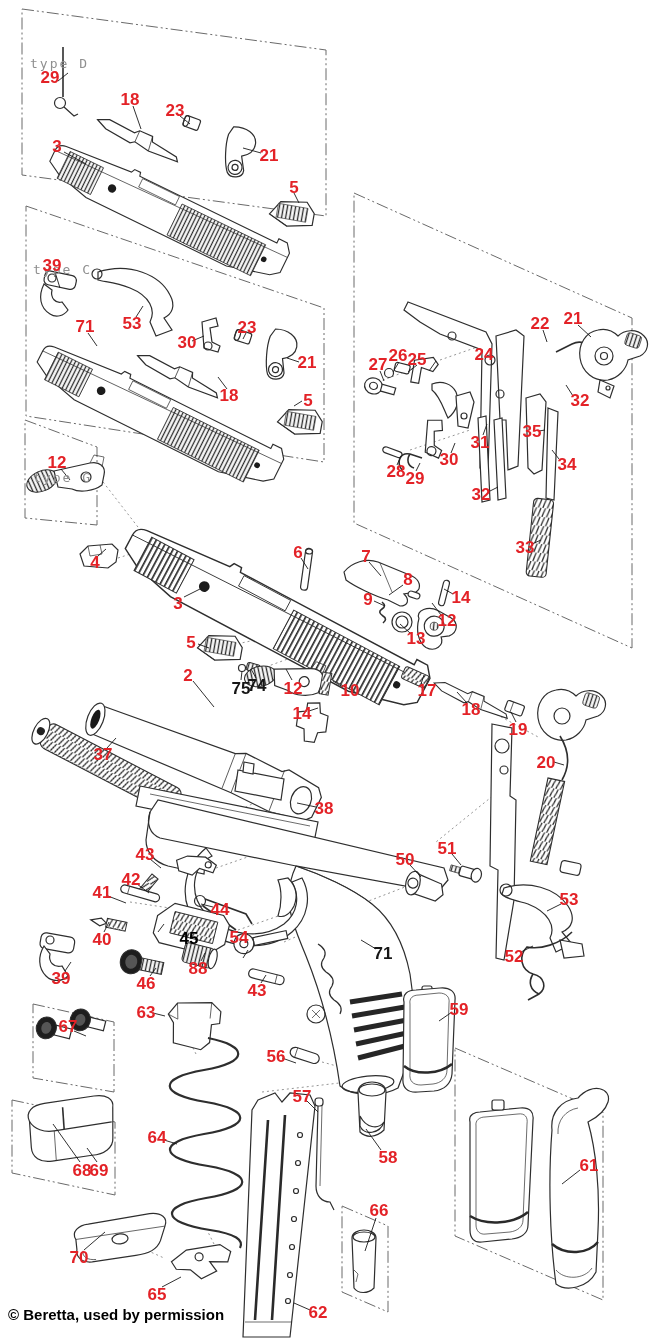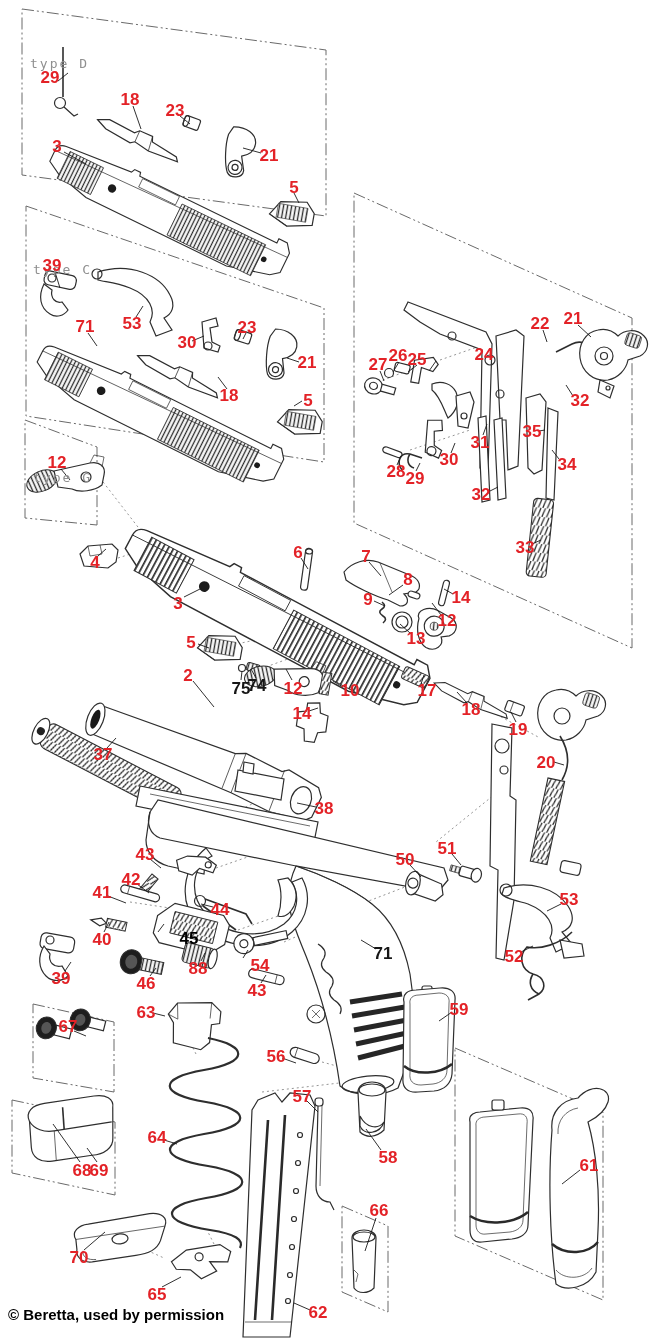--- a/index.html
+++ b/index.html
@@ -576,21 +576,21 @@
       <span class="plabel" style="left: 324px; top: 808px; color: rgb(227, 34, 39);">38</span>
       <span class="plabel" style="left: 145px; top: 854px; color: rgb(227, 34, 39);">43</span>
       <span class="plabel" style="left: 131px; top: 879px; color: rgb(227, 34, 39);">42</span>
       <span class="plabel" style="left: 102px; top: 892px; color: rgb(227, 34, 39);">41</span>
       <span class="plabel" style="left: 220px; top: 909px; color: rgb(227, 34, 39);">44</span>
       <span class="plabel" style="left: 102px; top: 939px; color: rgb(227, 34, 39);">40</span>
       <span class="plabel" style="left: 153px; top: 938px; color: #000000; margin-left: 36px;">45</span>
       <span class="plabel" style="left: 61px; top: 978px; color: rgb(227, 34, 39);">39</span>
       <span class="plabel" style="left: 146px; top: 983px; color: rgb(227, 34, 39);">46</span>
       <span class="plabel" style="left: 198px; top: 968px; color: rgb(227, 34, 39);">88</span>
-      <span class="plabel" style="left: 239px; top: 965px; color: rgb(227, 34, 39); padding-left: 42px;">54</span>
+      <span class="plabel" style="left: 239px; top: 937px; color: rgb(227, 34, 39);">54</span>
       <span class="plabel" style="left: 257px; top: 990px; color: rgb(227, 34, 39);">43</span>
       <span class="plabel" style="left: 405px; top: 859px; color: rgb(227, 34, 39);">50</span>
       <span class="plabel" style="left: 447px; top: 848px; color: rgb(227, 34, 39);">51</span>
       <span class="plabel" style="left: 569px; top: 899px; color: rgb(227, 34, 39);">53</span>
       <span class="plabel" style="left: 514px; top: 956px; color: rgb(227, 34, 39);">52</span>
       <span class="plabel" style="left: 383px; top: 953px; color: rgb(22, 22, 22);">71</span>
       <span class="plabel" style="left: 276px; top: 1056px; color: rgb(227, 34, 39);">56</span>
       <span class="plabel" style="left: 459px; top: 1009px; color: rgb(227, 34, 39);">59</span>
       <span class="plabel" style="left: 302px; top: 1096px; color: rgb(227, 34, 39);">57</span>
       <span class="plabel" style="left: 146px; top: 1012px; color: rgb(227, 34, 39);">63</span>

